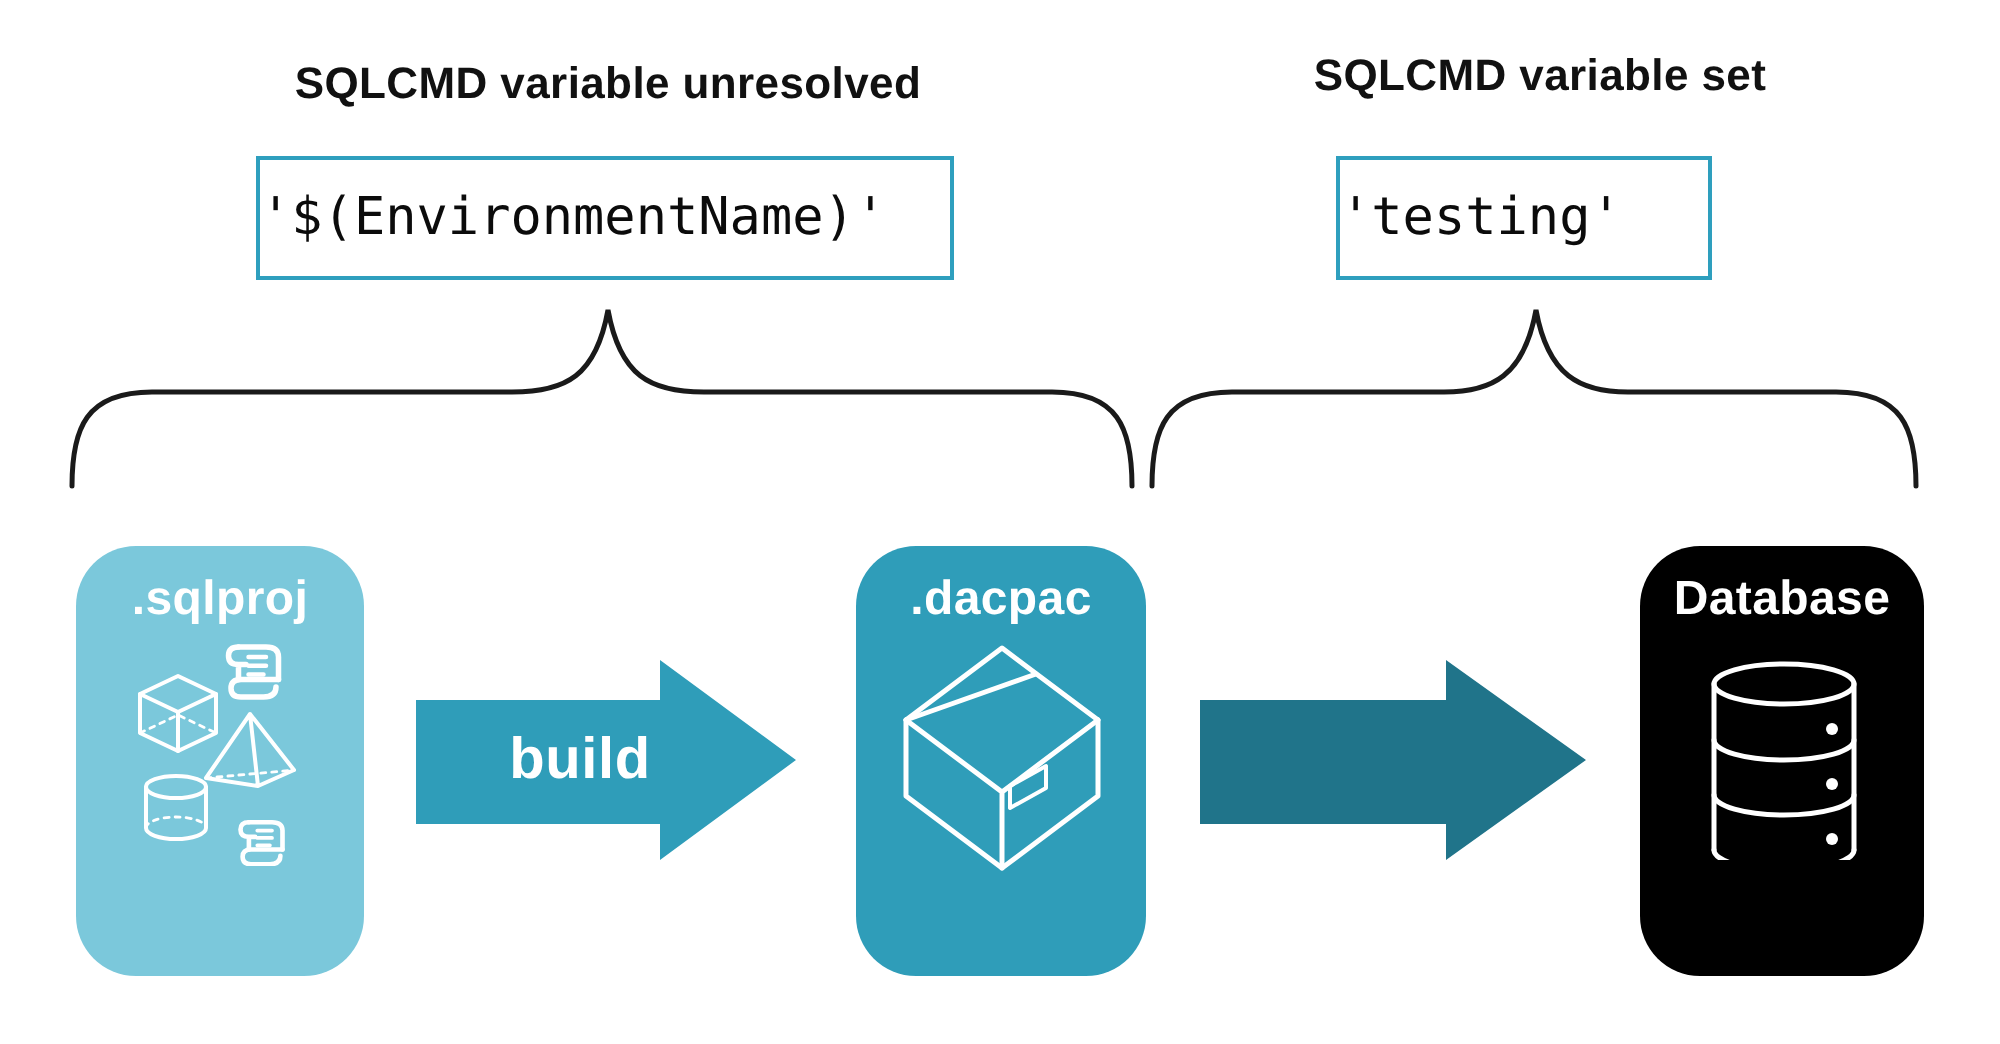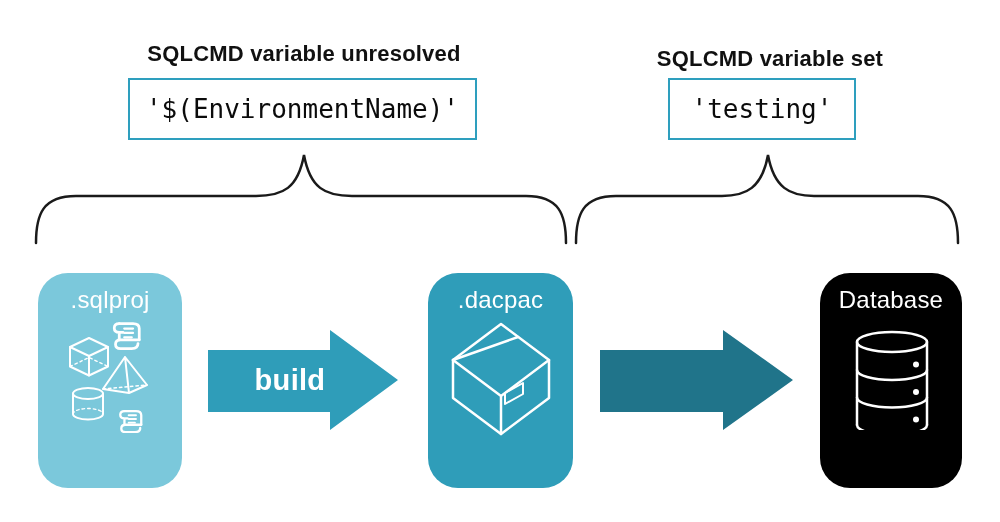--- a/index.html
+++ b/index.html
@@ -7,47 +7,47 @@
     position:relative;width:1000px;height:522px;background:#ffffff;overflow:hidden;
     font-family:"Liberation Sans",sans-serif;
   }
   .abs{position:absolute;}
   .heading{
     font-weight:bold;font-size:22px;line-height:28px;text-align:center;
     color:#111111;letter-spacing:0.2px;
   }
   .codebox{
     background:#ffffff;border:2px solid #2e9fbe;box-sizing:border-box;
-    display:flex;align-items:center;justify-content:center;
+    display:flex;align-items:center;justify-content:flex-start;
   }
   .codetext{
     font-family:"DejaVu Sans Mono","Liberation Mono",monospace;
     font-size:26px;color:#0b0b0b;white-space:pre;
   }
   .stage{
     border-radius:30px;box-sizing:border-box;
   }
   .stage-label{
     position:absolute;left:0;right:0;top:13px;text-align:center;
-    font-weight:normal;font-size:24px;color:#ffffff;letter-spacing:0.2px;
+    font-weight:bold;font-size:24px;color:#ffffff;letter-spacing:0.2px;
   }
   .arrow-label{
     display:flex;align-items:center;justify-content:center;
     font-weight:bold;font-size:29px;color:#ffffff;letter-spacing:0.3px;
   }
   svg{display:block;}
 </style>
 </head>
 <body>
 
 <div class="canvas">
 
-  <div class="abs heading" style="left: 103px; top: 40px; width: 402px; color: rgb(17, 17, 17);">SQLCMD variable unresolved</div>
+  <div class="abs heading" style="left: 103px; top: 28px; width: 402px; color: rgb(17, 17, 17);">SQLCMD variable unresolved</div>
 
-  <div class="abs heading" style="left: 569px; top: 24px; width: 402px; color: rgb(17, 17, 17); margin-top: 21px;">SQLCMD variable set</div>
+  <div class="abs heading" style="left: 569px; top: 24px; width: 402px; color: rgb(17, 17, 17);">SQLCMD variable set</div>
 
   <div class="abs codebox" style="left: 128px; top: 78px; width: 349px; height: 62px; border-color: rgb(46, 159, 190);">
     <span class="codetext" style="color: rgb(11, 11, 11);">'$(EnvironmentName)'</span>
   </div>
 
   <div class="abs codebox" style="left: 668px; top: 78px; width: 188px; height: 62px; border-color: rgb(46, 159, 190);">
     <span class="codetext" style="color: rgb(11, 11, 11);">'testing'</span>
   </div>
 
   <svg class="abs" style="left:0;top:0;" width="1000" height="260" viewBox="0 0 1000 260">

